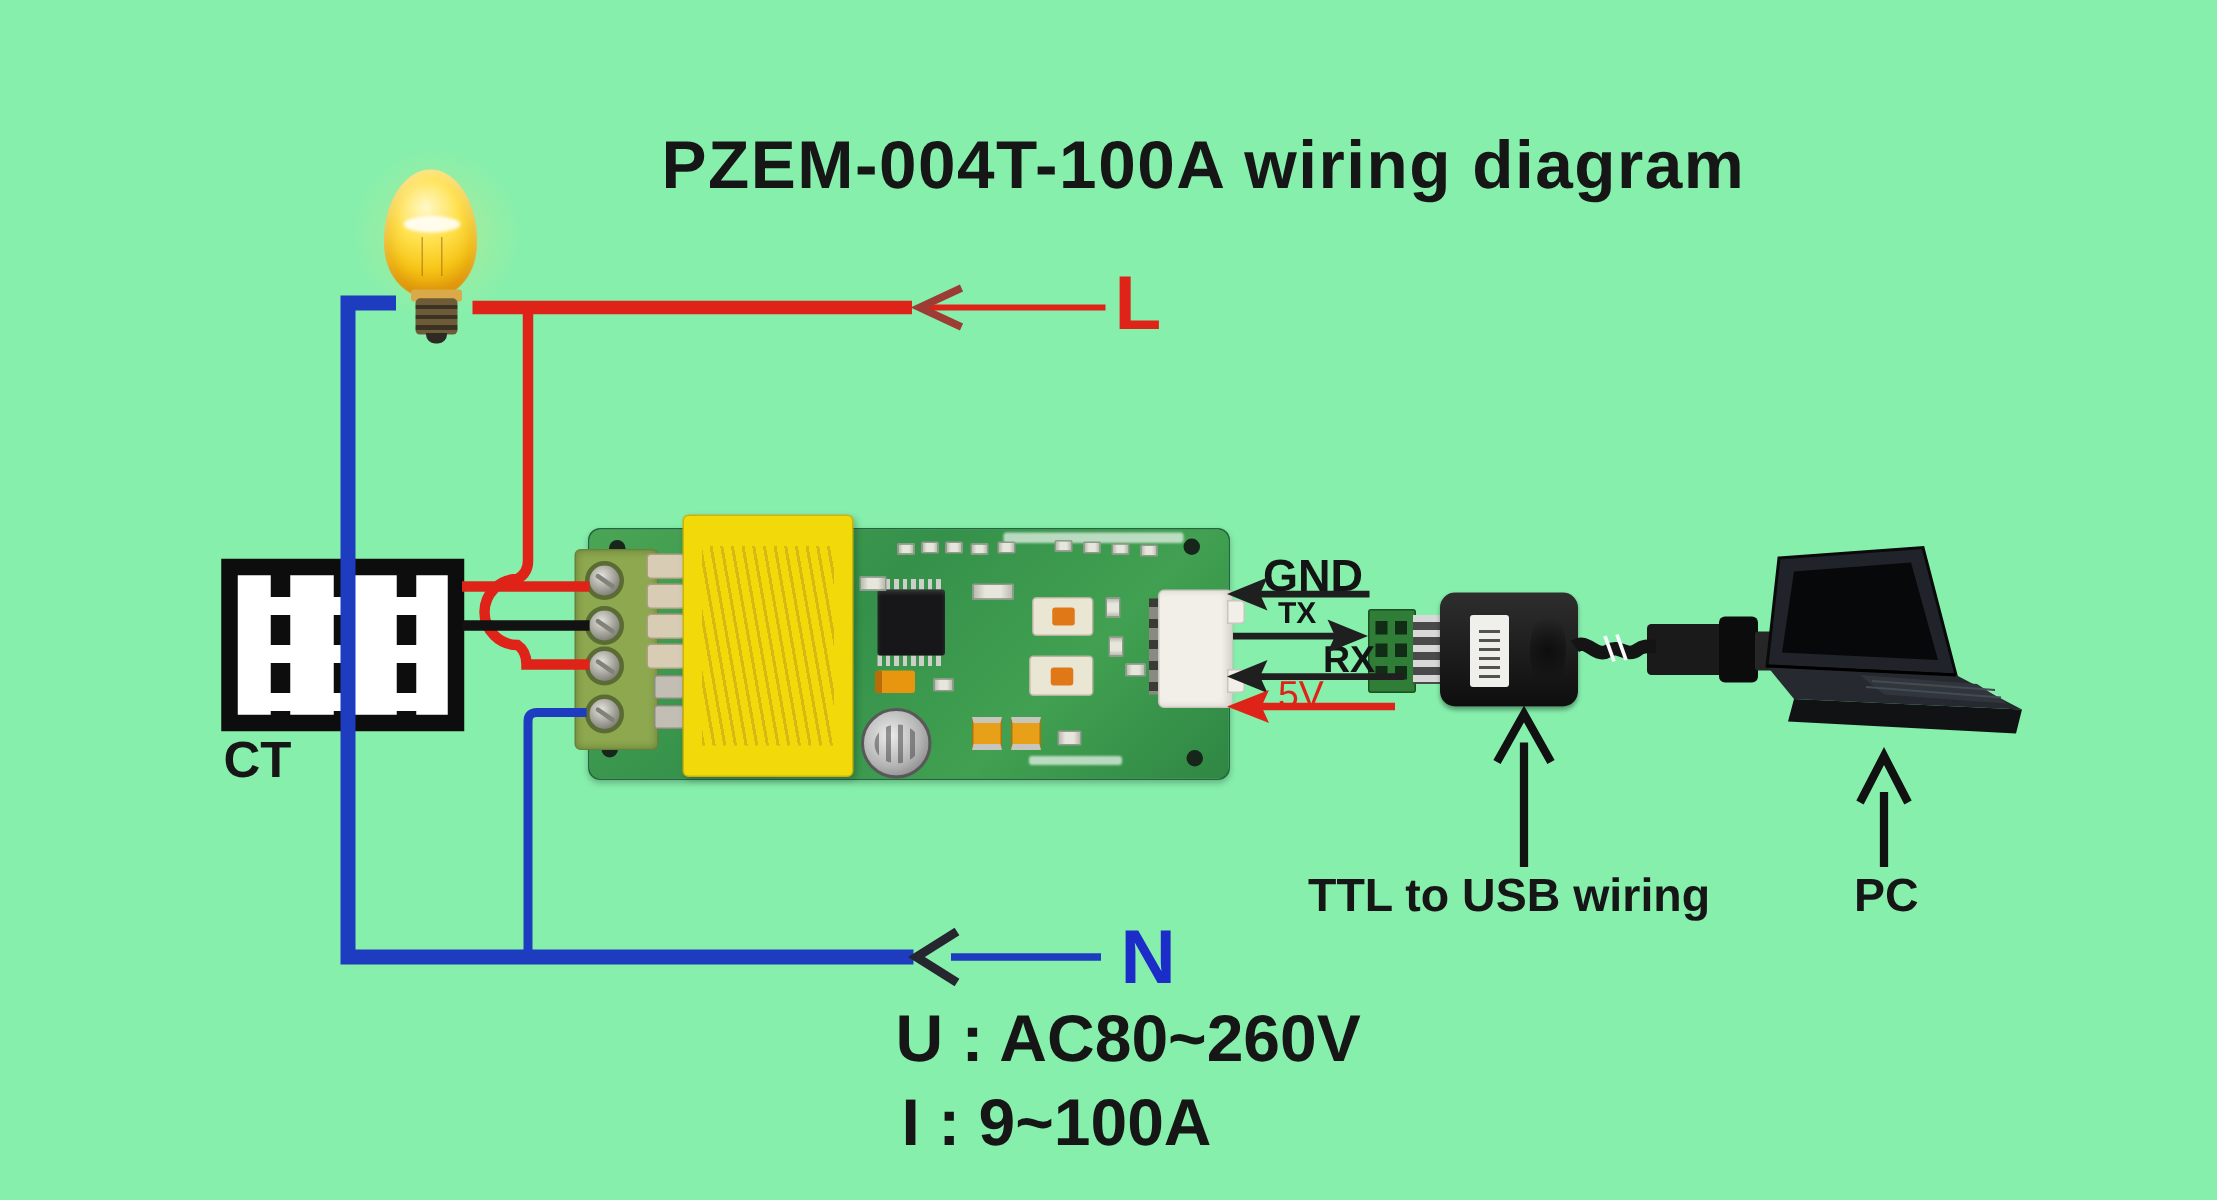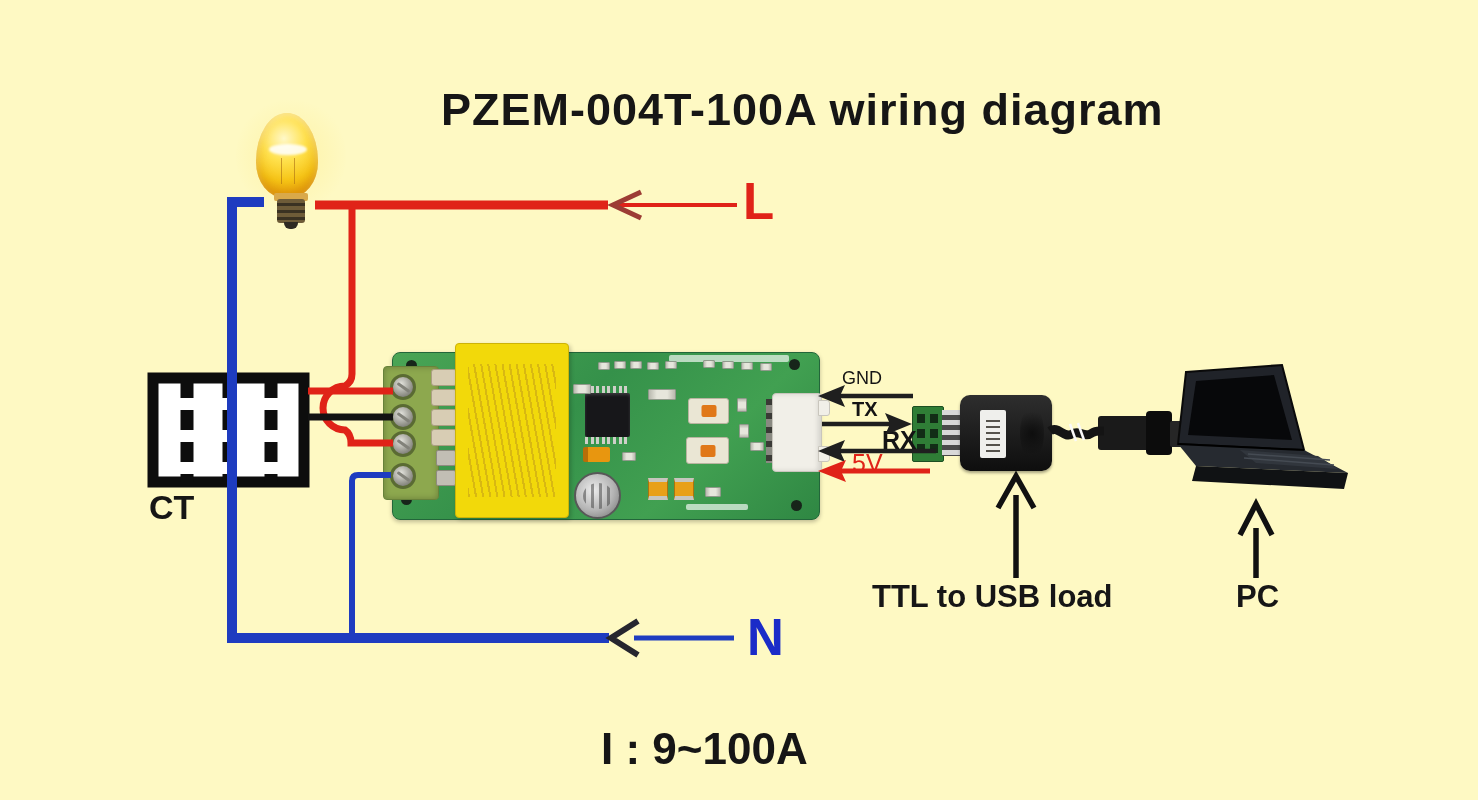--- a/index.html
+++ b/index.html
@@ -1,29 +1,29 @@
 <!DOCTYPE html>
 <html><head>
 <meta charset="utf-8">
 <style>
   html,body{margin:0;padding:0;background:#fcfcfa;}
   #stage{position:relative;width:1478px;height:800px;overflow:hidden;
-         font-family:"Liberation Sans",sans-serif;background:#fef9c3;}
+         font-family:"Liberation Sans",sans-serif;background:#86efac;}
   .abs{position:absolute;}
   .txt{position:absolute;white-space:nowrap;color:#141414;}
 
   
   .t-title{left:441px;top:84px;font-size:45px;font-weight:800;letter-spacing:1px;color:#161616;}
   .t-load{left:146px;top:128px;font-size:47px;font-weight:800;color:#161616;}
   .t-ct{left:149px;top:488px;font-size:34px;font-weight:800;color:#161616;}
   .t-L{left:743px;top:172px;font-size:51px;font-weight:800;color:#e02318;}
   .t-N{left:747px;top:608px;font-size:51px;font-weight:800;color:#1b2cc8;}
   .t-u{left:597px;top:668px;font-size:44px;font-weight:800;color:#161616;}
   .t-i{left:601px;top:724px;font-size:44px;font-weight:800;color:#161616;}
-  .t-gnd{left:842px;top:368px;font-size:18px;font-weight:400;}
+  .t-gnd{left:842px;top:368px;font-size:30px;font-weight:700;}
   .t-tx{left:852px;top:398px;font-size:20px;font-weight:700;}
   .t-rx{left:882px;top:426px;font-size:25px;font-weight:700;}
   .t-5v{left:852px;top:449px;font-size:25px;font-weight:400;color:#e02318;}
   .t-ttl{left:872px;top:579px;font-size:31px;font-weight:800;color:#161616;}
   .t-pc{left:1236px;top:579px;font-size:31px;font-weight:800;color:#161616;}
 
   
   .bulb-glow{left:236px;top:96px;width:110px;height:120px;border-radius:50%;
     background:radial-gradient(circle,rgba(255,230,110,.35),rgba(255,230,110,0) 70%);}
   .bulb-glass{left:256px;top:113px;width:62px;height:85px;
@@ -247,21 +247,22 @@
     <line x1="1016" y1="578" x2="1016" y2="495" stroke="#111111" stroke-width="5.5"></line>
     <polyline points="998,508 1016,476 1034,508" stroke="#111111" stroke-width="5.5" fill="none"></polyline>
     <line x1="1256" y1="578" x2="1256" y2="528" stroke="#111111" stroke-width="5.5"></line>
     <polyline points="1240,535 1256,504 1272,535" stroke="#111111" stroke-width="5.5" fill="none"></polyline>
   </svg>
 
   <div class="txt t-title">PZEM-004T-100A wiring diagram</div>
   <div class="txt t-ct">CT</div>
   <div class="txt t-L">L</div>
   <div class="txt t-N">N</div>
+  <div class="txt t-u">U : AC80~260V</div>
   <div class="txt t-i">I : 9~100A</div>
   <div class="txt t-gnd">GND</div>
   <div class="txt t-tx">TX</div>
   <div class="txt t-rx">RX</div>
   <div class="txt t-5v">5V</div>
-  <div class="txt t-ttl">TTL to USB load</div>
+  <div class="txt t-ttl">TTL to USB wiring</div>
   <div class="txt t-pc">PC</div>
 
 </div>
 
 </body></html>

